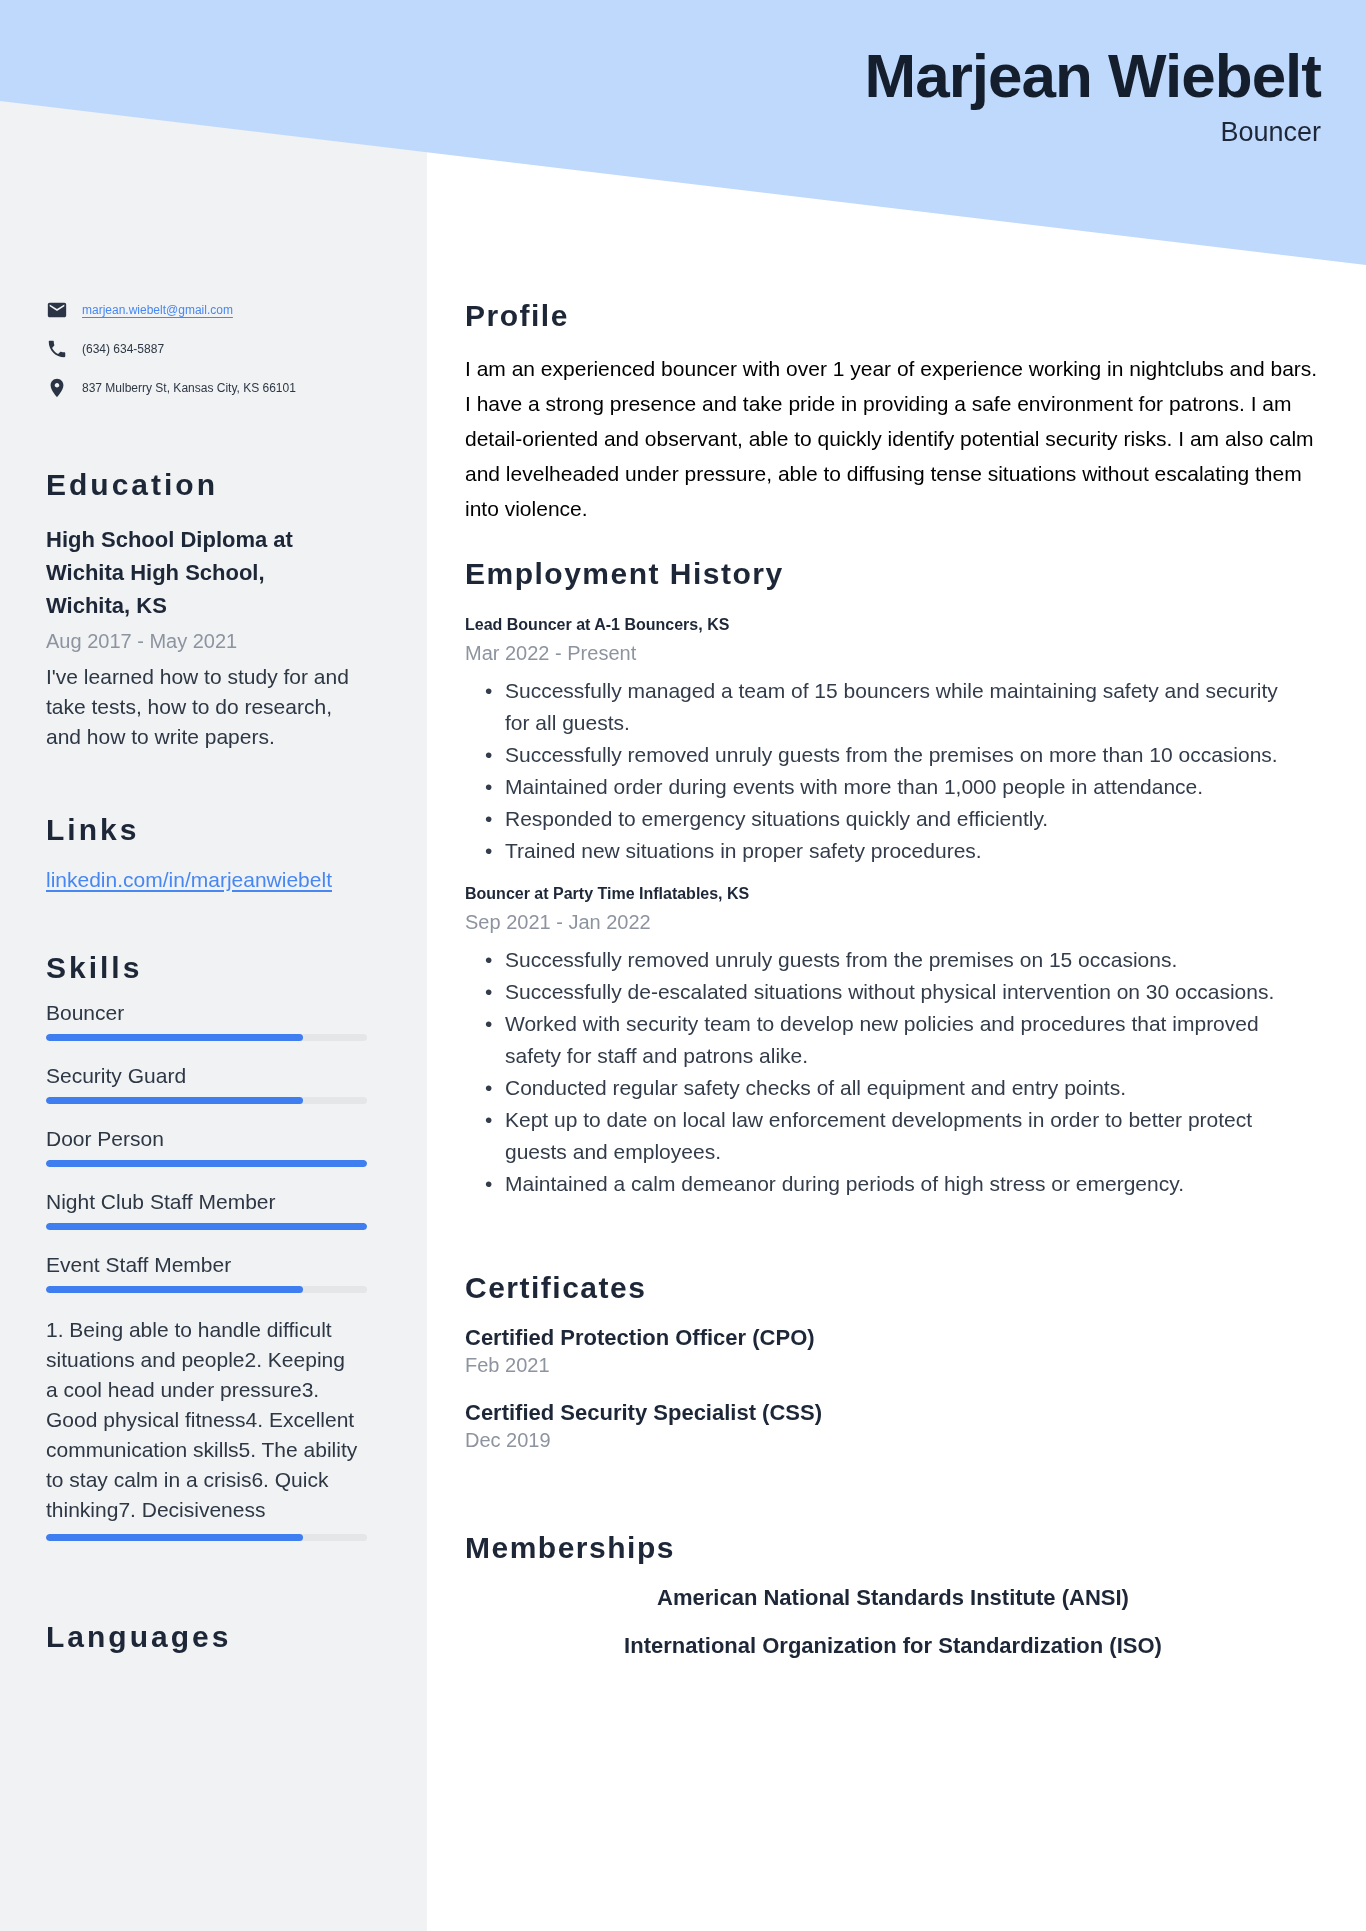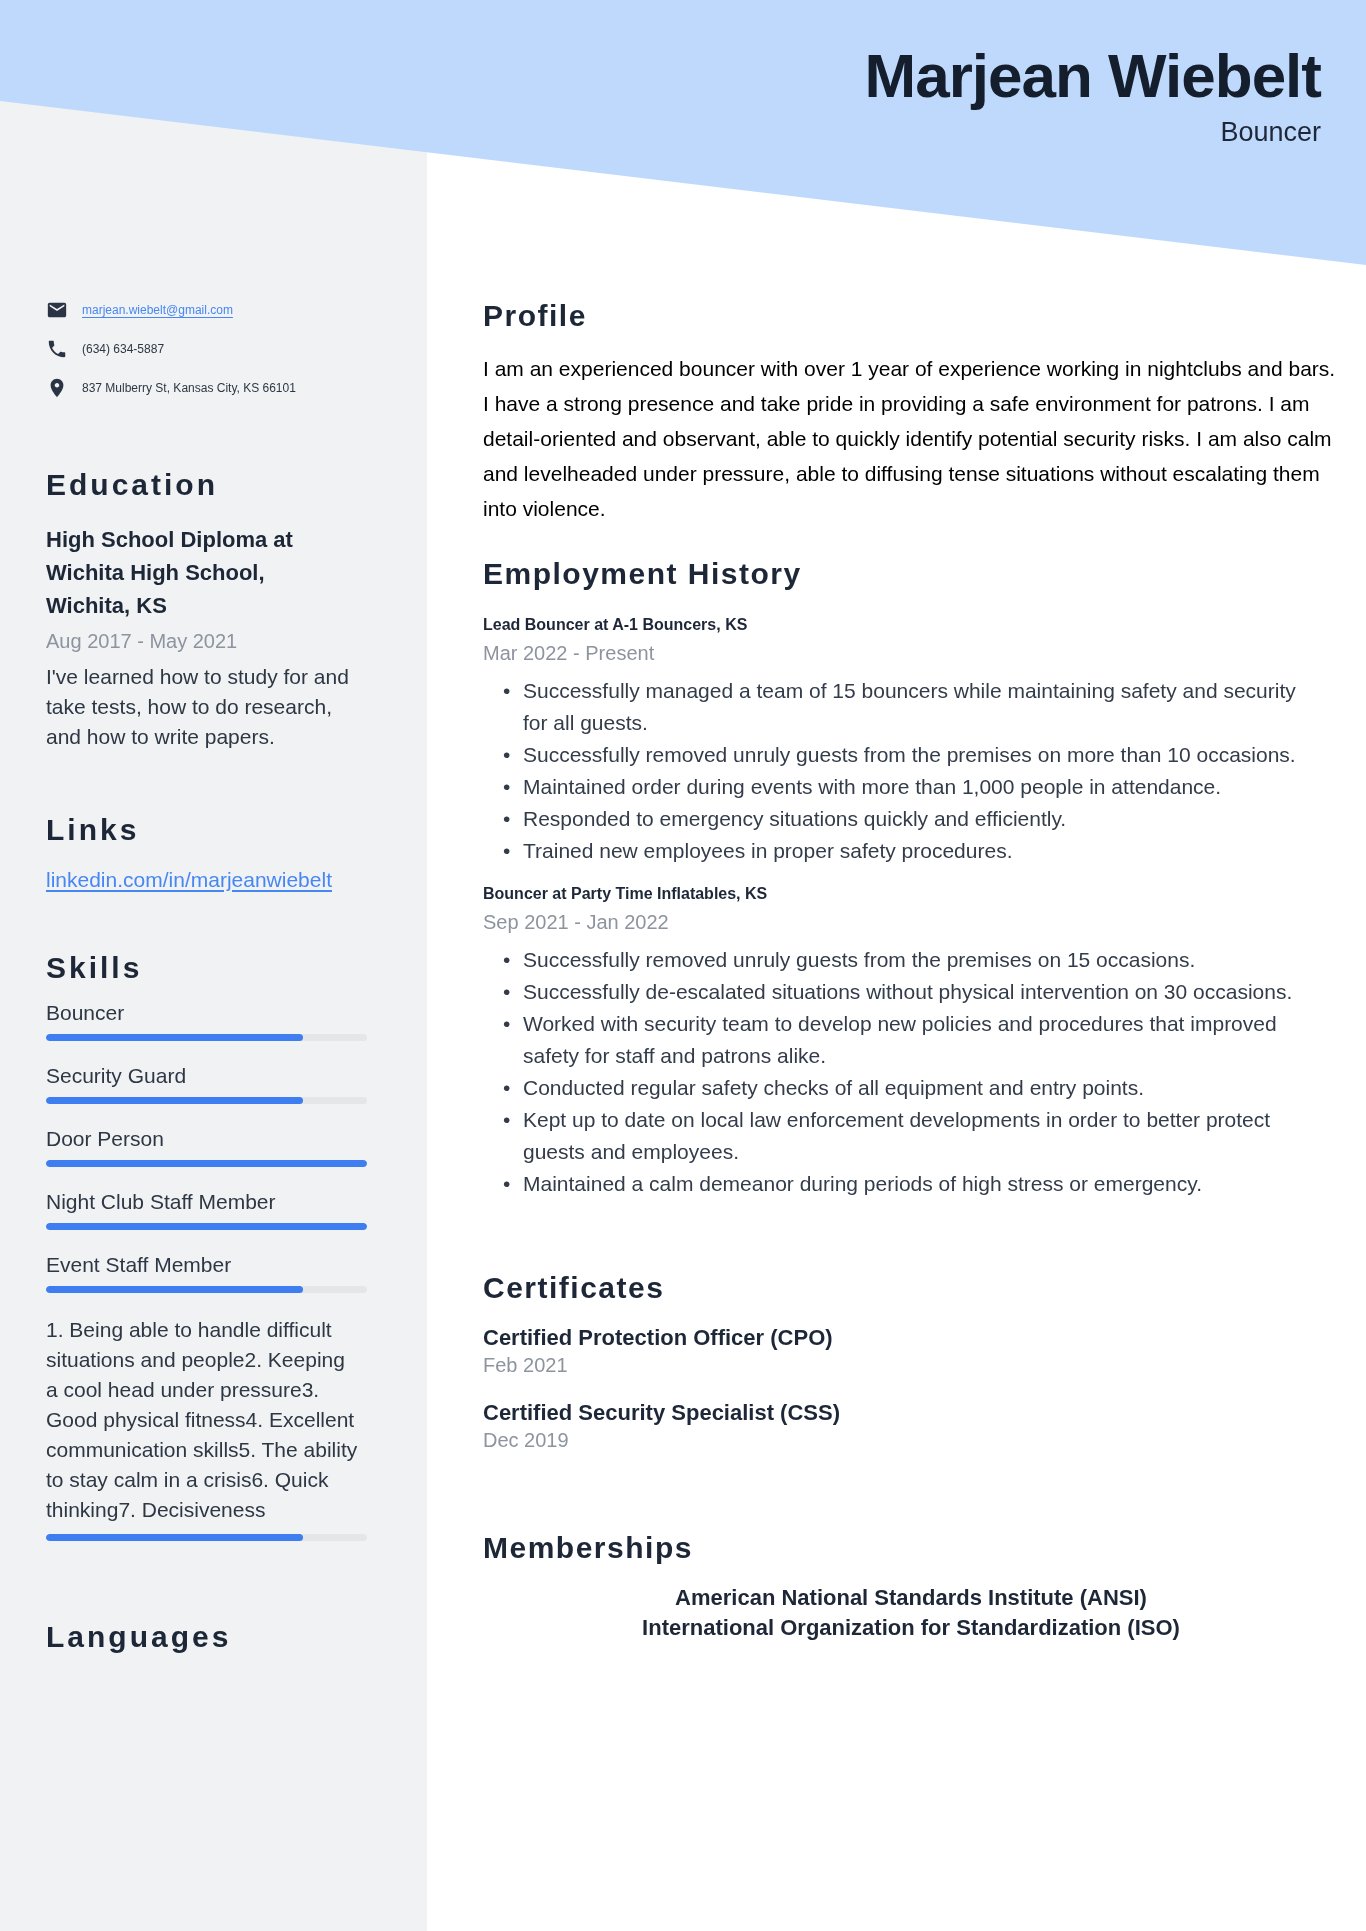--- a/index.html
+++ b/index.html
@@ -62,21 +62,21 @@
   .bar-track {
     width: 321px; height: 7px; background: #e4e6e8; border-radius: 4px;
     overflow: hidden; position: relative;
   }
   .bar-fill { height: 7px; background: #3e7ef0; border-radius: 4px; }
   .skill-notes { margin-top: 10px; font-size: 21px; line-height: 30px; color: #2e3744; max-width: 315px; }
   .notes-bar { margin-top: 9px; }
   .lang-section { margin-top: 78px; }
   .lang-section .skills-list { margin-top: 10px; }
   
-  .main-content { position: absolute; left: 483px; top: 296px; width: 856px; color: #333c4a; }
+  .main-content { position: absolute; left: 465px; top: 296px; width: 856px; color: #333c4a; }
   .main-heading {
     font-size: 30px; font-weight: 700; letter-spacing: 1.5px; line-height: 40px;
     color: #1d2737;
   }
   .profile-text { margin-top: 15px; font-size: 21px; line-height: 35px; color: #000000; }
   .employment-section { margin-top: 28px; }
   .job { margin-top: 16px; }
   .job + .job { margin-top: 12px; }
   .job-title { font-size: 16px; font-weight: 700; line-height: 30px; color: #1d2737; }
   .job-dates { font-size: 20px; line-height: 27px; color: #8d949f; }
@@ -90,21 +90,21 @@
     content: "•"; position: absolute; left: 20px; top: 0;
     font-size: 21px; line-height: 32px; color: #333c4a;
   }
   .cert-section { margin-top: 68px; }
   .cert-item { margin-top: 16px; }
   .cert-item + .cert-item { margin-top: 20px; }
   .cert-title { font-size: 22px; font-weight: 700; line-height: 28px; color: #1d2737; }
   .cert-date { font-size: 20px; line-height: 27px; color: #8d949f; }
   .memb-section { margin-top: 74px; }
   .memb-item { margin-top: 16px; }
-  .memb-item + .memb-item { margin-top: 2px; }
+  .memb-item + .memb-item { margin-top: 20px; }
   .memb-title { font-size: 22px; font-weight: 700; line-height: 28px; color: #1d2737; text-align: center; }
 </style>
 </head>
 <body>
 
 <div class="page">
 
   <div class="sidebar-bg"></div>
   <div class="blue-header"></div>
 
@@ -213,21 +213,21 @@
       <div class="main-heading">Employment History</div>
 
       <div class="job">
         <div class="job-title">Lead Bouncer at A-1 Bouncers, KS</div>
         <div class="job-dates">Mar 2022 - Present</div>
         <ul class="bullet-list">
           <li><span class="li-text">Successfully managed a team of 15 bouncers while maintaining safety and security for all guests.</span></li>
           <li><span class="li-text">Successfully removed unruly guests from the premises on more than 10 occasions.</span></li>
           <li><span class="li-text">Maintained order during events with more than 1,000 people in attendance.</span></li>
           <li><span class="li-text">Responded to emergency situations quickly and efficiently.</span></li>
-          <li><span class="li-text">Trained new employees in proper safety procedures.</span></li>
+          <li><span class="li-text">Trained new situations in proper safety procedures.</span></li>
         </ul>
       </div>
 
       <div class="job">
         <div class="job-title">Bouncer at Party Time Inflatables, KS</div>
         <div class="job-dates">Sep 2021 - Jan 2022</div>
         <ul class="bullet-list">
           <li><span class="li-text">Successfully removed unruly guests from the premises on 15 occasions.</span></li>
           <li><span class="li-text">Successfully de-escalated situations without physical intervention on 30 occasions.</span></li>
           <li><span class="li-text">Worked with security team to develop new policies and procedures that improved safety for staff and patrons alike.</span></li>

